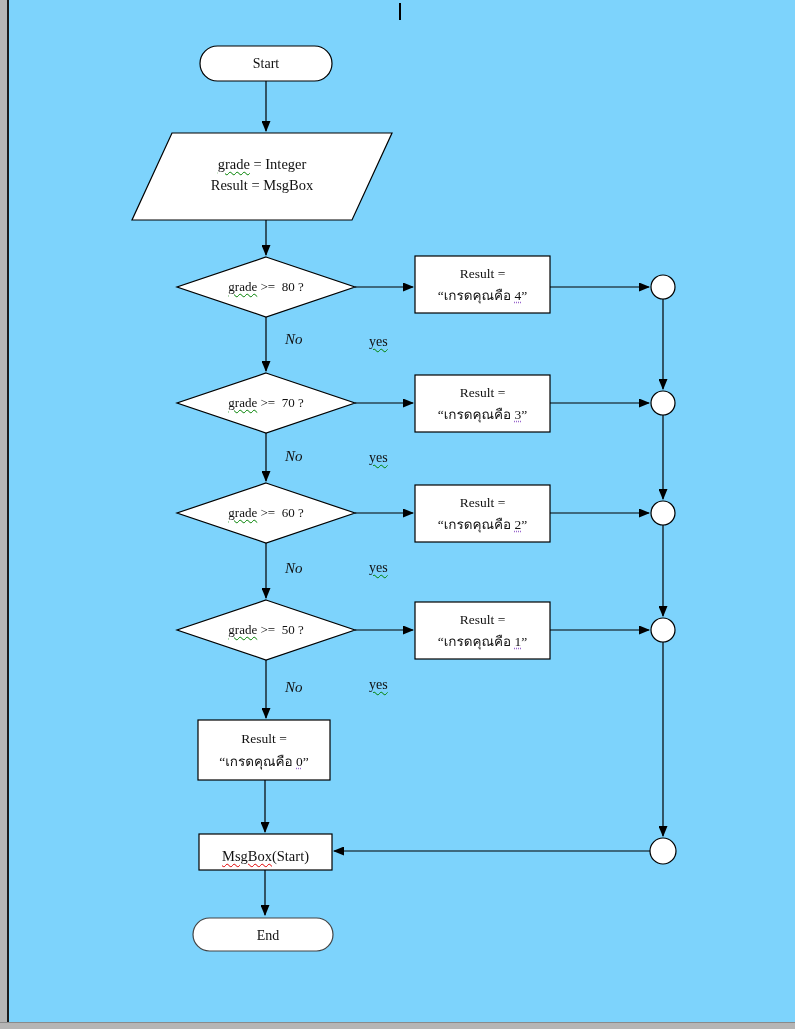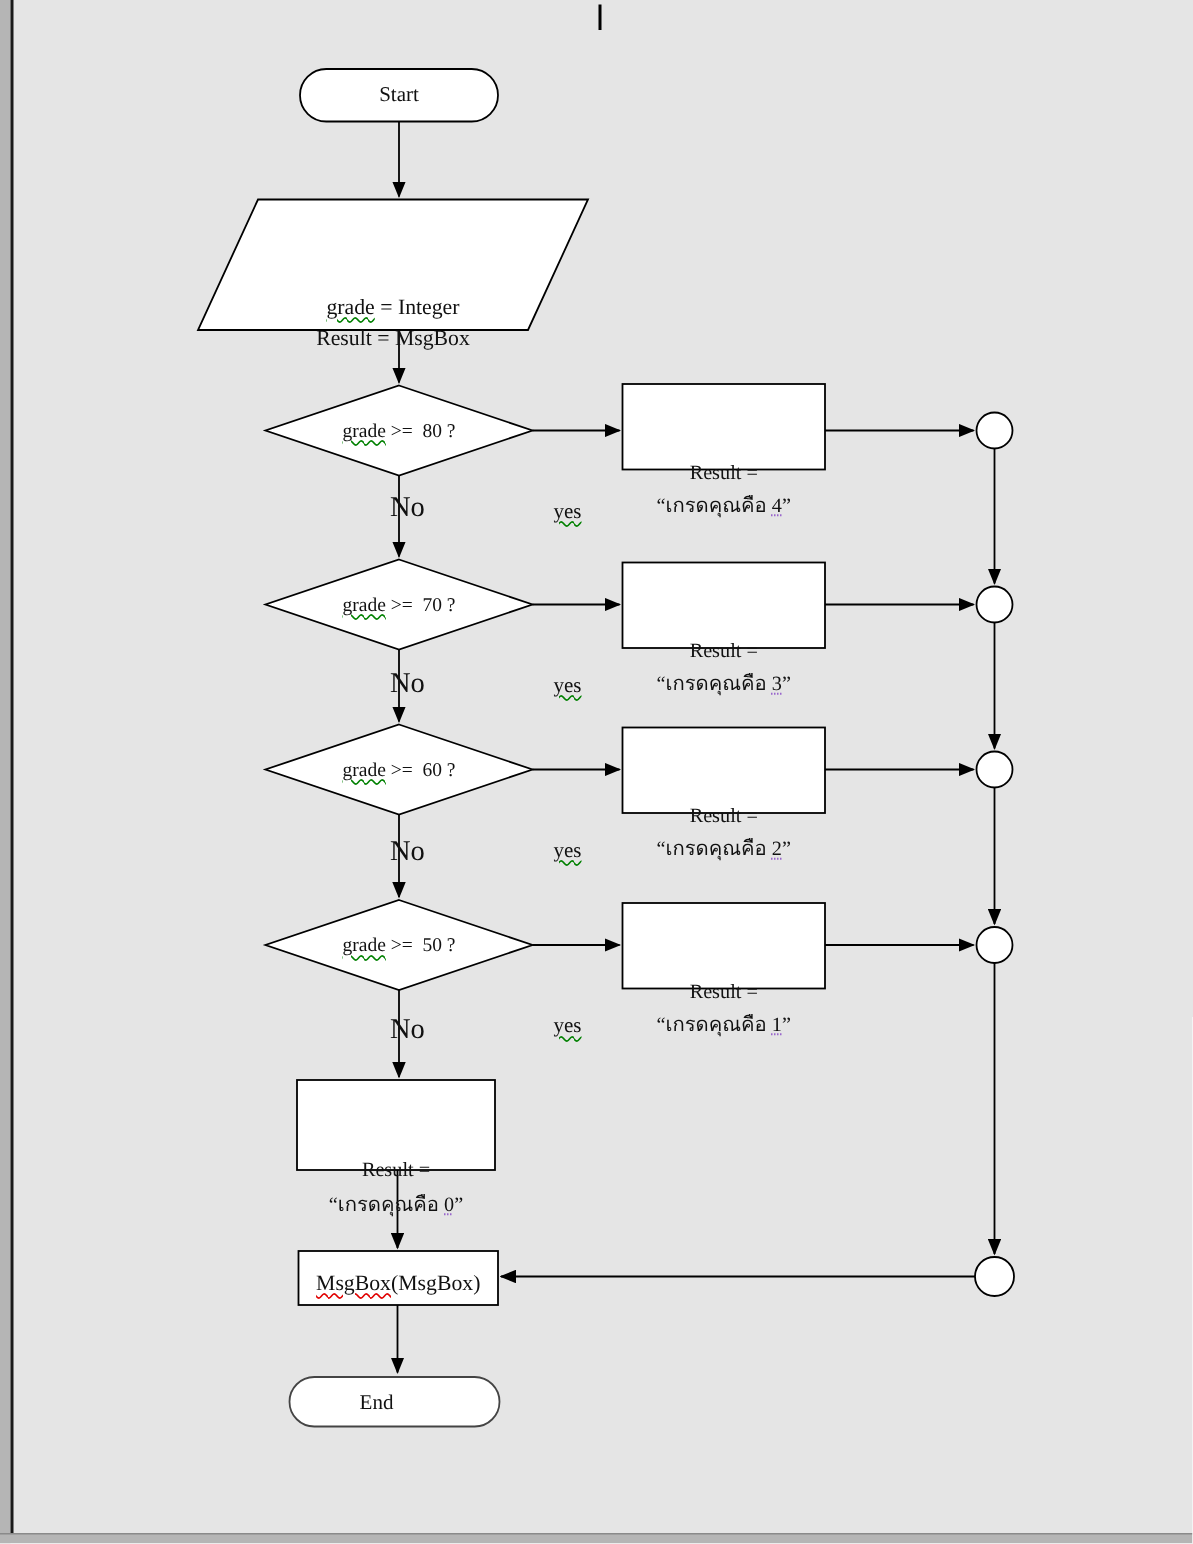--- a/index.html
+++ b/index.html
@@ -1,38 +1,38 @@
 <!DOCTYPE html>
 <html><head>
 <meta charset="utf-8">
 <style>
   html,body{margin:0;padding:0;background:#ffffff;}
   .page{
     position:relative;width:795px;height:1029px;overflow:hidden;
-    background:#e5e5e5;
+    background:#7dd3fc;
     font-family:"Liberation Serif","DejaVu Serif",serif;
     color:#111111;
   }
   .gutter-left{position:absolute;left:0;top:0;width:7px;height:1029px;background:#b5b5b5;}
   .page-edge-left{position:absolute;left:7px;top:0;width:2px;height:1022px;background:#1a1a1a;}
   .gutter-bottom{position:absolute;left:0;top:1022px;width:795px;height:7px;background:#b5b5b5;border-top:1px solid #8a8a8a;box-sizing:border-box;}
   .caret{position:absolute;left:399px;top:3px;width:2px;height:17px;background:#000;}
   svg.diagram{position:absolute;left:0;top:0;}
   .lbl{position:absolute;display:flex;align-items:center;justify-content:center;text-align:center;pointer-events:none;}
-  .lbl.col{flex-direction:column;margin-top:41px;}
+  .lbl.col{flex-direction:column;}
   .lbl .line{display:block;white-space:pre;}
   .pre{white-space:pre;}
   .start-label{left:200px;top:46px;width:132px;height:35px;font-size:14px;}
-  .end-label{left:181px;top:918px;width:140px;height:36px;font-size:14px;text-align:center;}
+  .end-label{left:198px;top:918px;width:140px;height:36px;font-size:14px;text-align:center;}
   .decl-text{left:152px;top:150px;width:220px;height:50px;font-size:14.5px;line-height:21px;}
   .dlbl{width:178px;height:20px;left:177px;font-size:13px;}
   .d1{top:277px}.d2{top:393px}.d3{top:503px}.d4{top:620px}
   .yeslbl{left:369px;width:36px;height:18px;font-size:14px;justify-content:flex-start;margin-top:44px;}
   .y1{top:289px}.y2{top:405px}.y3{top:515px}.y4{top:632px}
-  .nolbl{left:260px;width:40px;height:18px;font-size:19px;justify-content:flex-start;}
+  .nolbl{left:285px;width:40px;height:18px;font-size:15px;justify-content:flex-start;font-style:italic;}
   .n1{top:330px}.n2{top:447px}.n3{top:559px}.n4{top:678px}
   .resbox{width:135px;height:57px;left:415px;font-size:13.5px;row-gap:5px;line-height:17px;}
   .r1{top:256px}.r2{top:375px}.r3{top:485px}.r4{top:602px}
   .res0{left:198px;top:720px;width:132px;height:60px;font-size:13.5px;row-gap:6px;line-height:17px;}
   .msg-label{left:199px;top:834px;width:133px;height:44px;font-size:14.5px;}
   .wavy-green{text-decoration:underline;text-decoration-style:wavy;text-decoration-color:#008000;text-decoration-thickness:1px;text-underline-offset:2px;}
   .wavy-red{text-decoration:underline;text-decoration-style:wavy;text-decoration-color:#e00000;text-decoration-thickness:1px;text-underline-offset:2px;}
   .dot-purple{text-decoration:underline;text-decoration-style:dotted;text-decoration-color:#9966cc;text-underline-offset:2px;}
 </style>
 </head>
@@ -164,18 +164,18 @@
     <span class="line"><span>“เกรดคุณคือ </span><span class="dot-purple">1</span><span>”</span></span>
   </div>
 
   <div class="lbl col res0">
     <span class="line">Result =</span>
     <span class="line"><span>“เกรดคุณคือ </span><span class="dot-purple">0</span><span>”</span></span>
   </div>
 
   <div class="lbl msg-label">
       <span class="wavy-red">MsgBox</span>
-      <span>(MsgBox)</span>
+      <span>(Start)</span>
     </div>
 
   <div class="lbl end-label">End</div>
 
 </div>
 
 </body></html>

